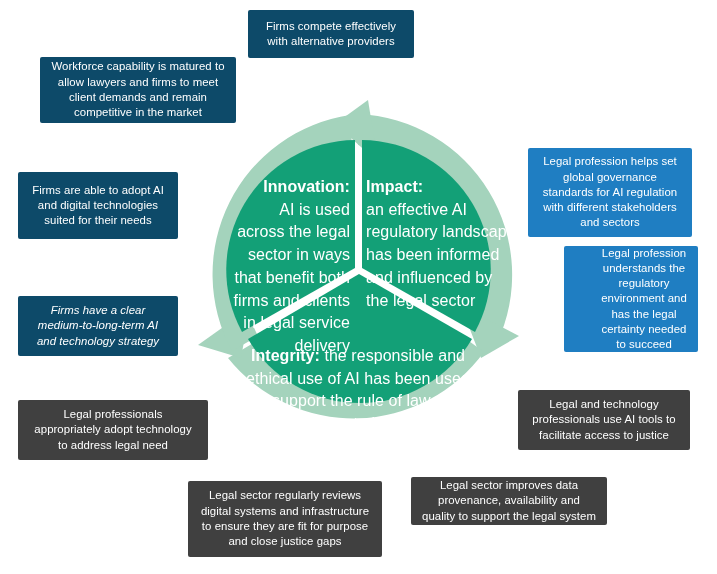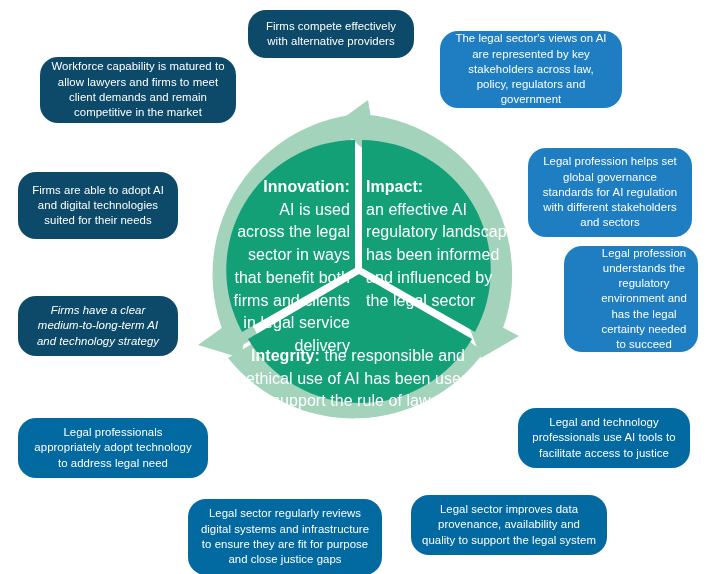--- a/index.html
+++ b/index.html
@@ -7,44 +7,44 @@
     width:717px;height:574px;background:#ffffff;
     font-family:"Liberation Sans", sans-serif;
     position:relative;overflow:hidden;
     -webkit-font-smoothing:antialiased;
   }
   #stage{position:absolute;left:0;top:0;width:717px;height:574px;}
 
   
   .box{
     position:absolute;
-    border-radius:18px;
+    border-radius:2px;
     color:#ffffff;
     text-align:center;
     box-sizing:border-box;
     display:flex;align-items:center;justify-content:center;
     padding:8px 11px;
     line-height:1.34;
     font-size:11.4px;
     letter-spacing:.05px;
     z-index:5;
   }
   .box span{display:block;width:100%;}
   .navy{background:#0d4a69;}
   .blue{background:#1f7ec2;}
-  .teal{background:#0369a1;margin-top:18px;}
+  .teal{background:#404040;}
 
   
   .b-workforce {left:40px;  top:57px;  width:196px; height:66px;}
   .b-compete   {left:248px; top:10px;  width:166px; height:48px;}
   .b-views     {left:440px; top:31px;  width:182px; height:77px;}
   .b-governance{left:528px; top:120px; width:164px; height:89px;margin-top:28px;}
   .b-understand{left:564px; top:246px; width:134px; height:106px;padding-left:37px;}
   .b-tools     {left:518px; top:390px; width:172px; height:60px;}
-  .b-data      {left:411px; top:477px; width:196px; height:60px;align-items:center;}
+  .b-data      {left:411px; top:477px; width:196px; height:48px;align-items:center;}
   .b-reviews   {left:188px; top:481px; width:194px; height:76px;}
   .b-adopttech {left:18px;  top:400px; width:190px; height:60px;}
   .b-strategy  {left:18px;  top:296px; width:160px; height:60px;font-style:italic;}
   .b-adoptai   {left:18px;  top:172px; width:160px; height:67px;}
 
   
   #wheel{position:absolute;left:172px;top:100px;width:372px;height:350px;z-index:2;}
   #wheel svg{display:block;}
 
   .seg-text{
@@ -102,23 +102,20 @@
   </div>
 
   <div class="box navy b-workforce">
     <span>Workforce capability is matured to allow lawyers and firms to meet client demands and remain competitive in the market</span>
   </div>
 
   <div class="box navy b-compete">
     <span>Firms compete effectively with alternative providers</span>
   </div>
 
-  <div class="box blue b-views">
-    <span>The legal sector's views on AI are represented by key stakeholders across law, policy, regulators and government</span>
-  </div>
 
   <div class="box blue b-governance">
     <span>Legal profession helps set global governance standards for AI regulation with different stakeholders and sectors</span>
   </div>
 
   <div class="box blue b-understand">
     <span>Legal profession understands the regulatory environment and has the legal certainty needed to succeed</span>
   </div>
 
   <div class="box teal b-tools">

